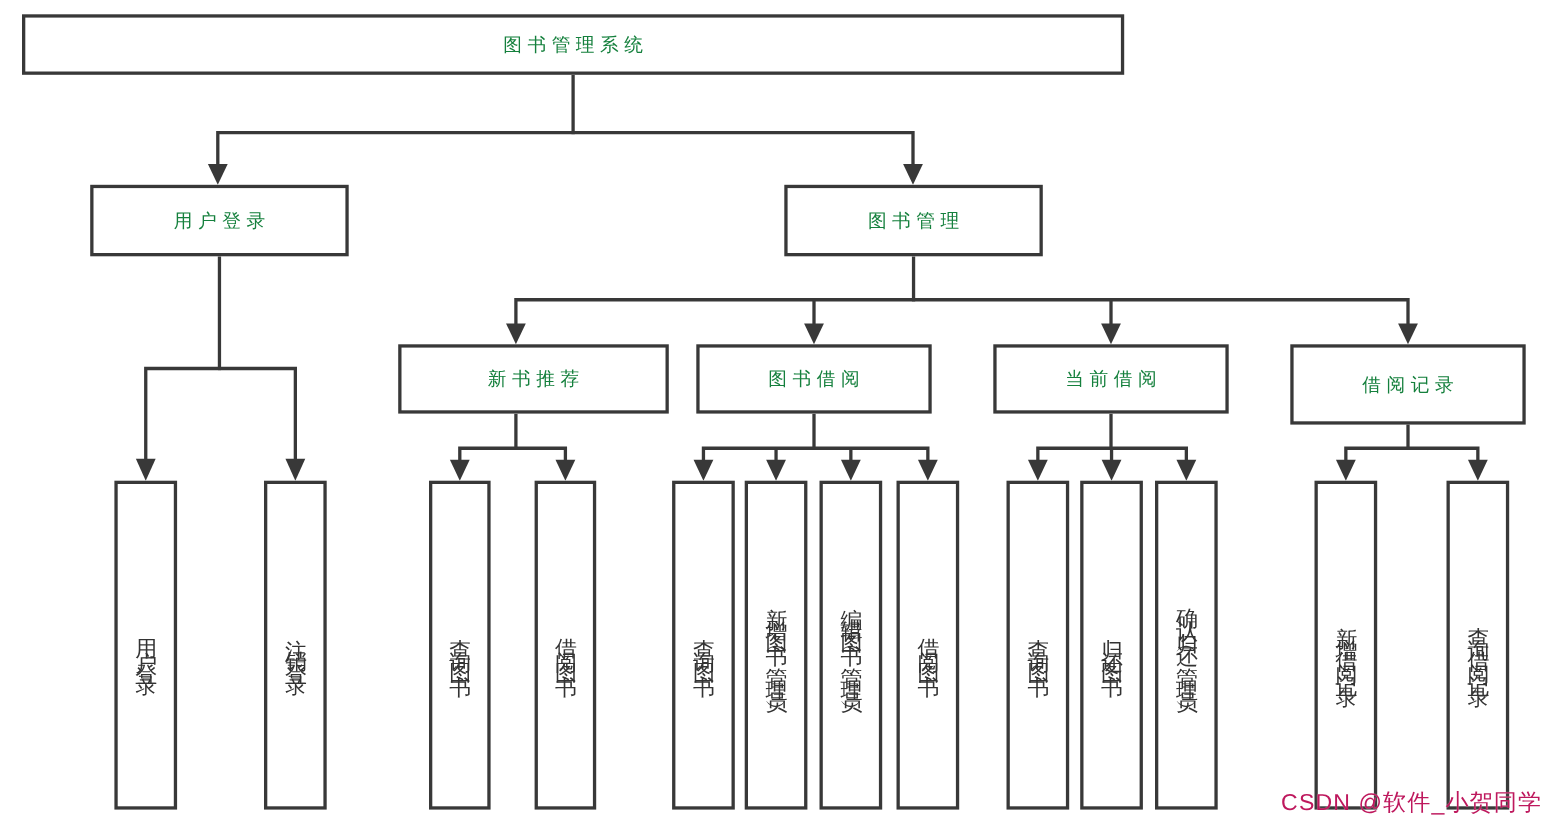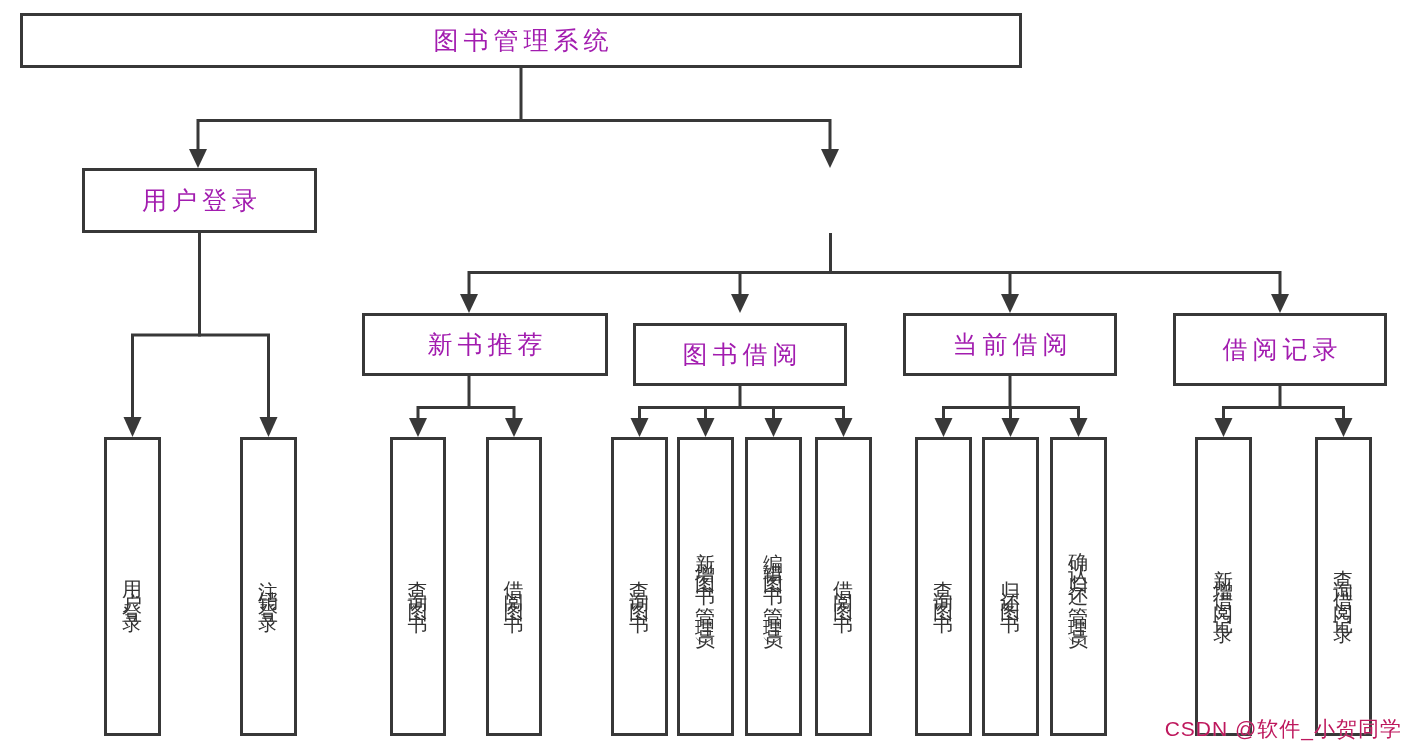--- a/index.html
+++ b/index.html
@@ -26,25 +26,25 @@
     box-sizing: border-box;
     background: #ffffff;
     border: 3px solid #383838;
     display: flex;
     align-items: center;
     justify-content: center;
     color: #333333;
     z-index: 2;
   }
   .box .hlabel {
-    font-size: 25px;
+    font-size: 17px;
     letter-spacing: 5px;
     text-indent: 5px;
     white-space: nowrap;
-    color: #a21caf;
+    color: #15803d;
   }
   .box .vlabel {
     writing-mode: vertical-rl;
     text-orientation: mixed;
     font-size: 20px;
     letter-spacing: 11px;
     line-height: 1;
     color: #333333;
   }
   .watermark {
@@ -119,25 +119,28 @@
     </g>
   </svg>
 
   <div class="box" style="left:20px;top:13px;width:1002px;height:55px">
     <span class="hlabel">图书管理系统</span>
   </div>
 
   <div class="box" style="left:82px;top:168px;width:235px;height:65px">
     <span class="hlabel">用户登录</span>
   </div>
+  <div class="box" style="left:713px;top:168px;width:235px;height:65px">
+    <span class="hlabel">图书管理</span>
+  </div>
 
   <div class="box" style="left:362px;top:313px;width:246px;height:63px">
     <span class="hlabel">新书推荐</span>
   </div>
-  <div class="box" style="left:633px;top:323px;width:214px;height:63px">
+  <div class="box" style="left:633px;top:313px;width:214px;height:63px">
     <span class="hlabel">图书借阅</span>
   </div>
   <div class="box" style="left:903px;top:313px;width:214px;height:63px">
     <span class="hlabel">当前借阅</span>
   </div>
   <div class="box" style="left:1173px;top:313px;width:214px;height:73px">
     <span class="hlabel">借阅记录</span>
   </div>
 
   <div class="box" style="left:104px;top:437px;width:57px;height:299px">

